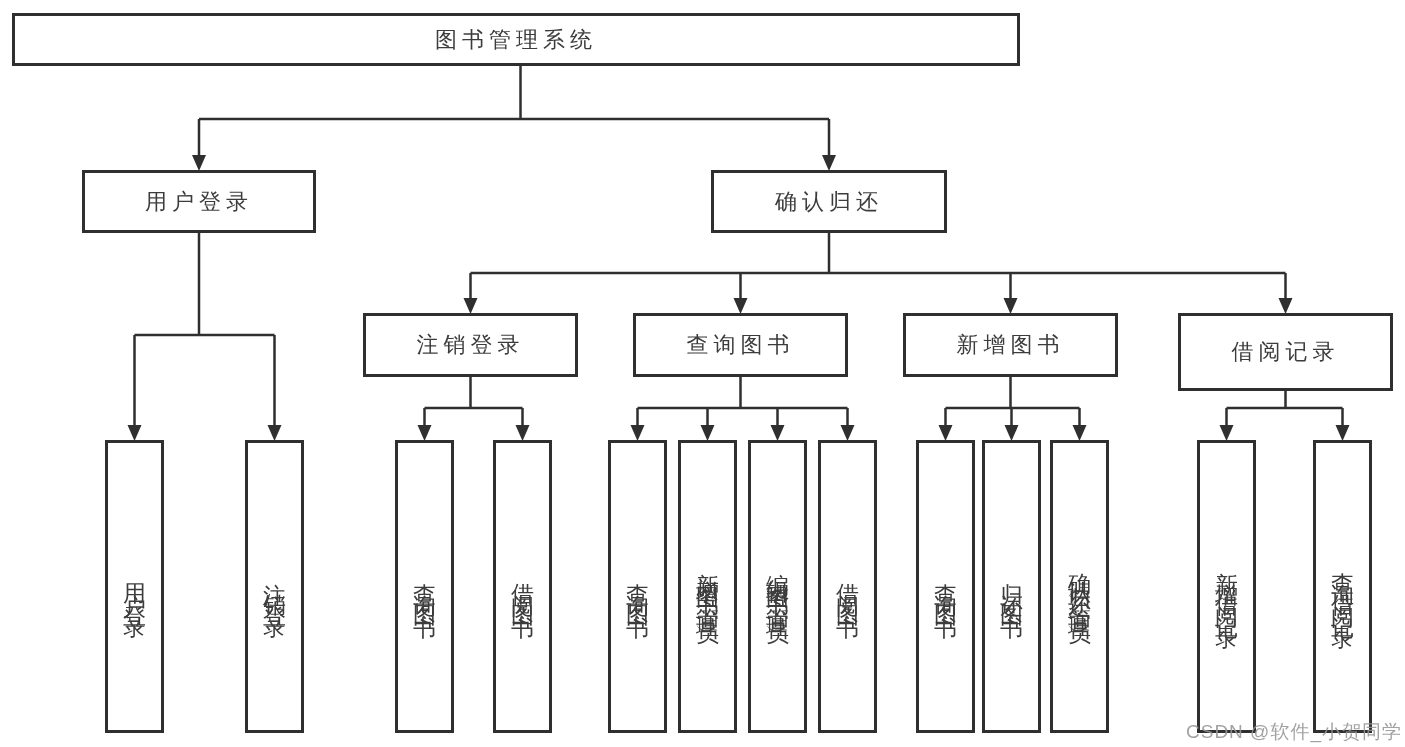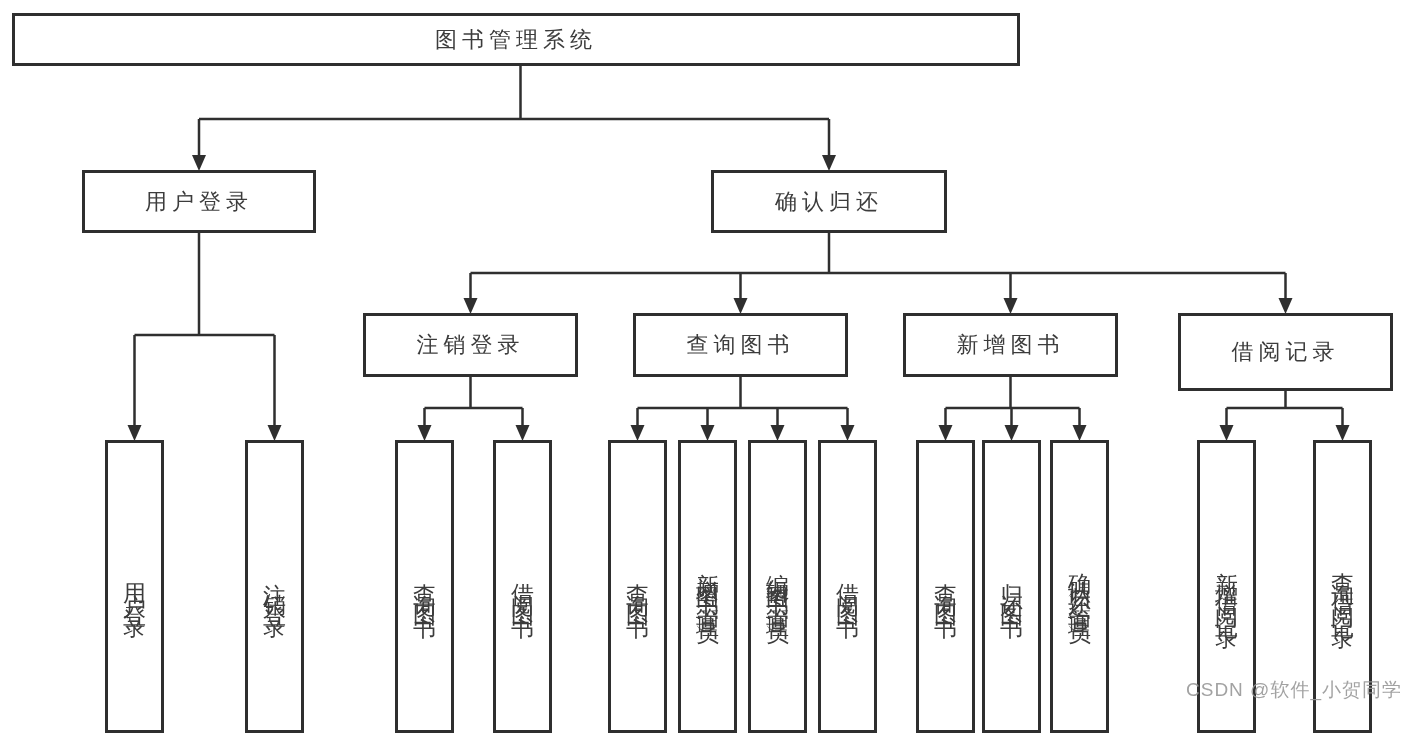--- a/index.html
+++ b/index.html
@@ -30,21 +30,21 @@
   .leaf{
     writing-mode:vertical-rl;
     text-orientation:mixed;
     font-size:23px;
     letter-spacing:11px;
     line-height:1;
   }
   .leaf.long{letter-spacing:7px;}
   .watermark{
     position:absolute;
-    left:1186px;top:677px;
+    left:1186px;top:719px;
     font-size:19px;
     letter-spacing:1px;
     color:rgba(152,152,152,0.9);
     white-space:nowrap;
   }
 </style>
 </head>
 <body>
 
 <div class="stage">

